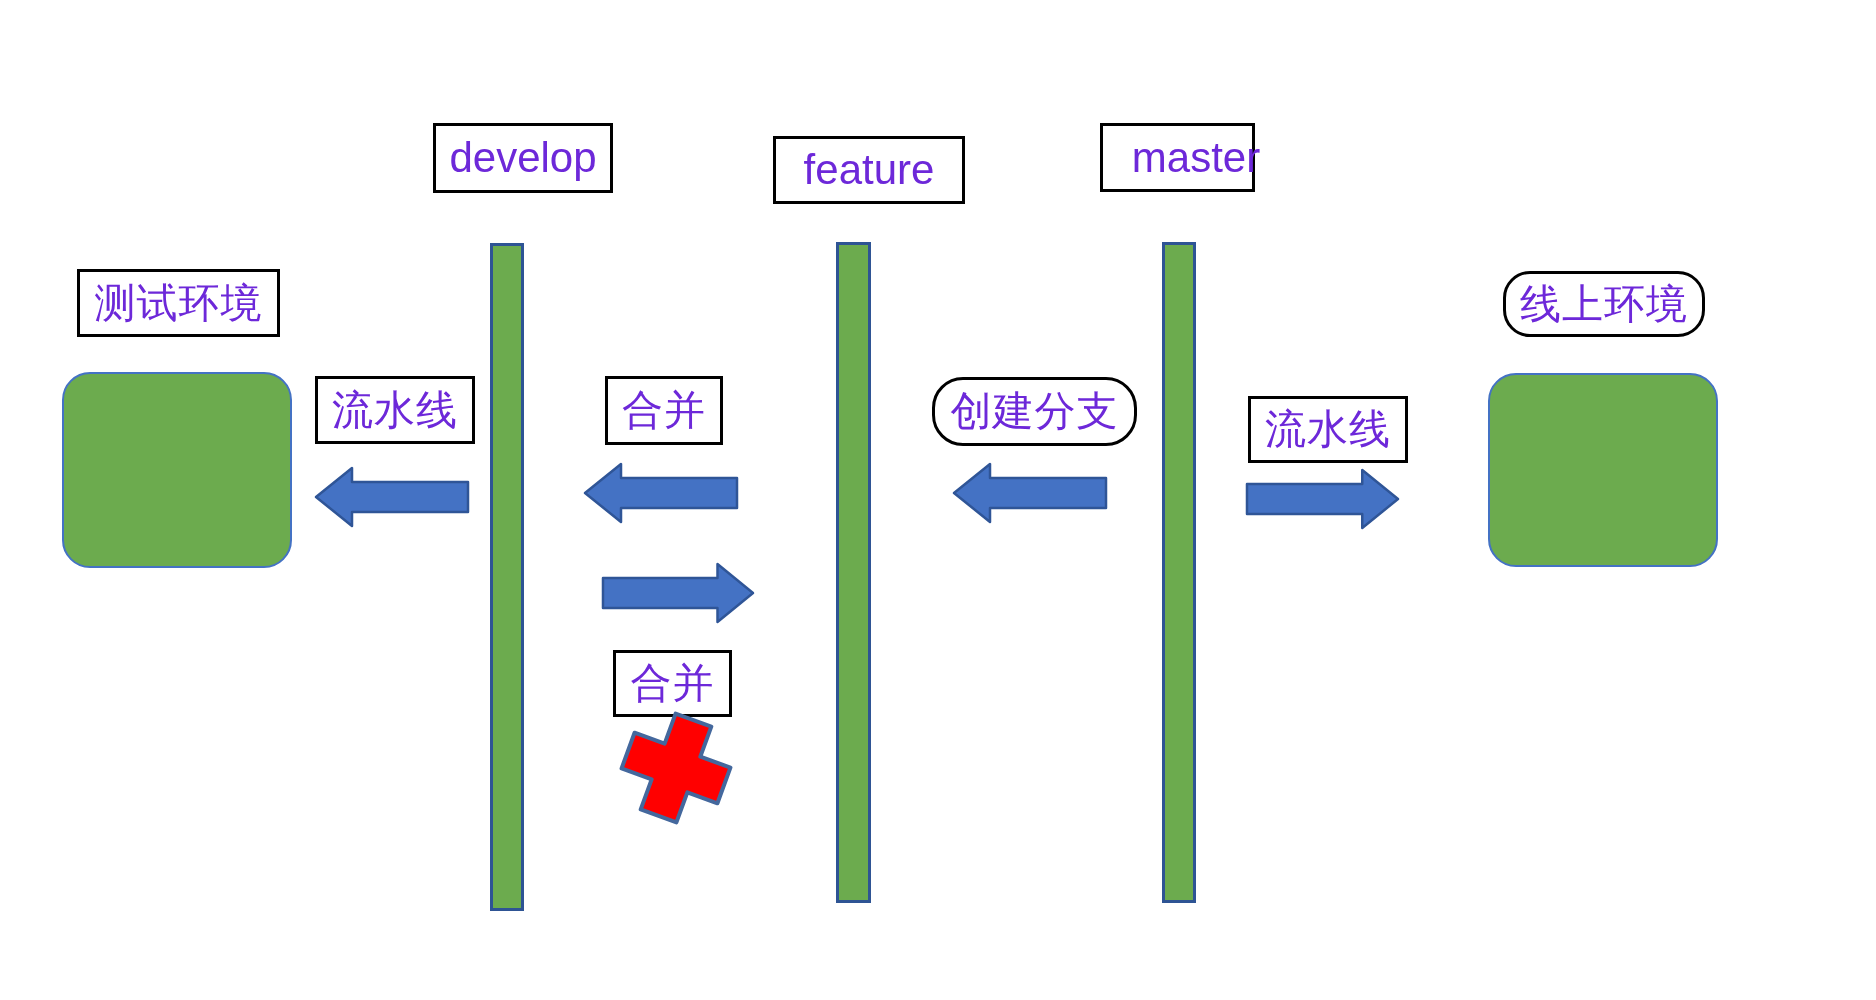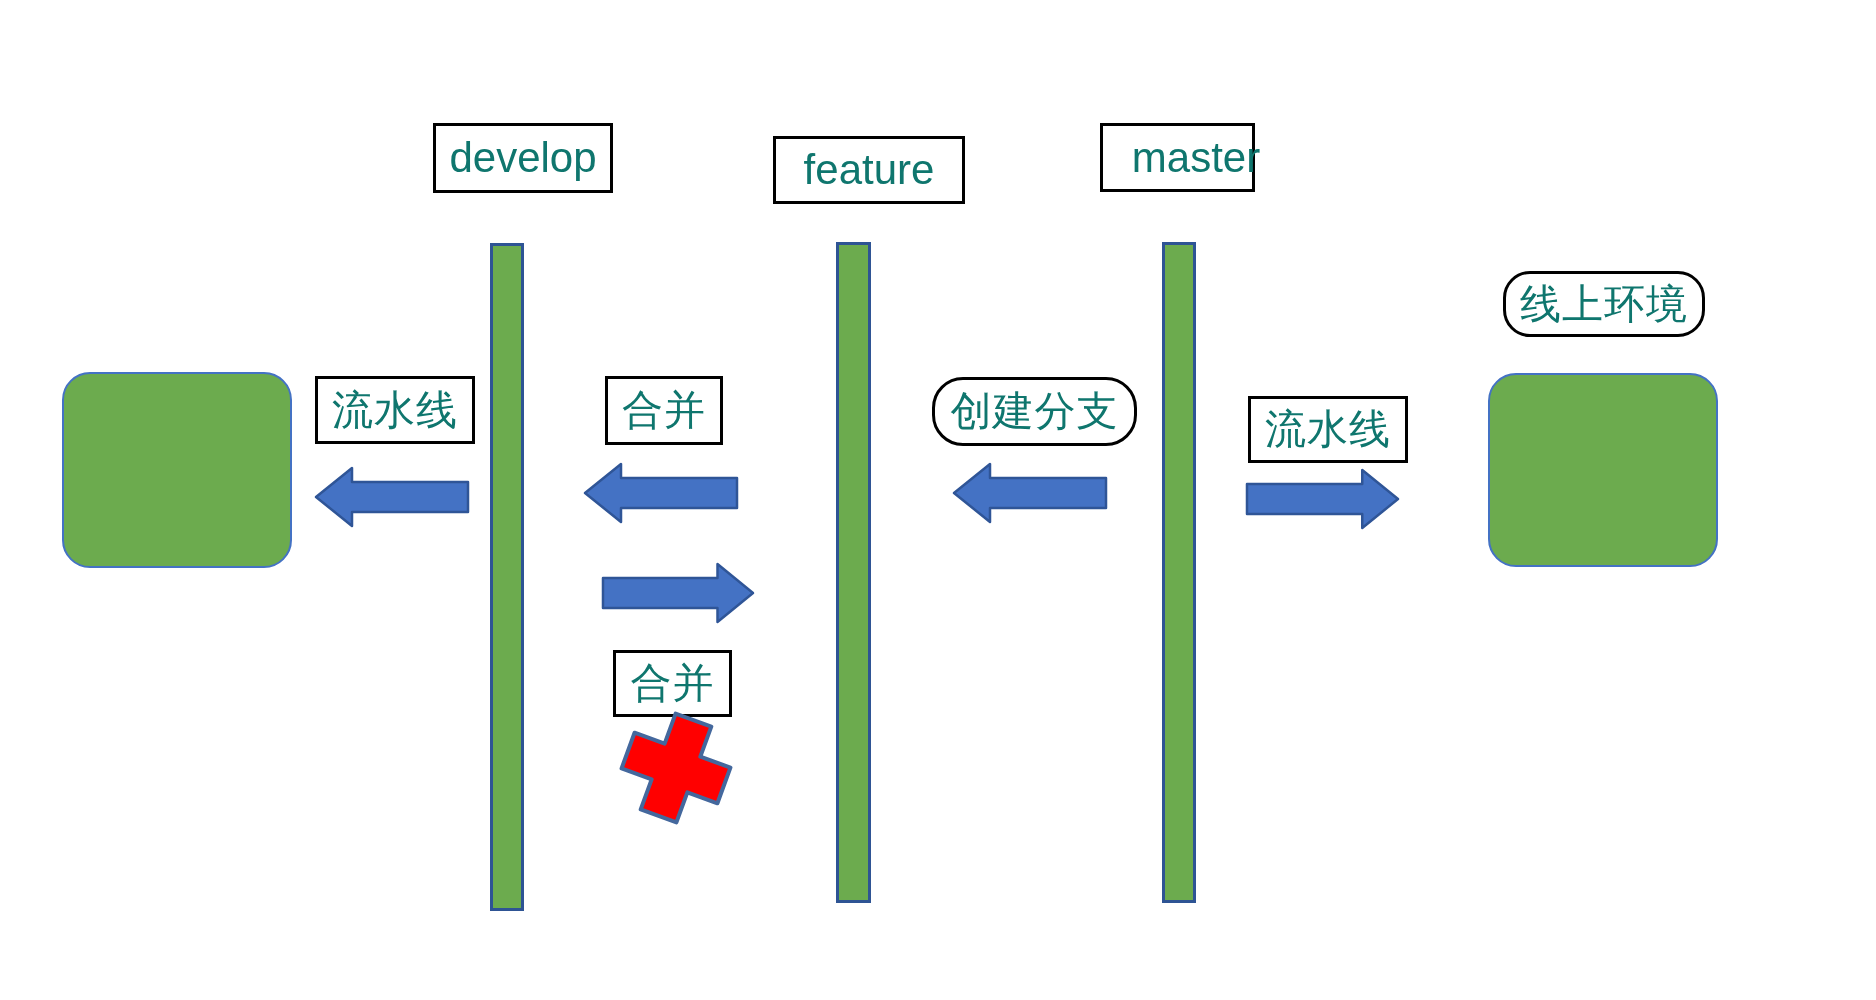--- a/index.html
+++ b/index.html
@@ -19,21 +19,21 @@
   .label-box {
     position: absolute;
     background: #ffffff;
     border: 3px solid #000000;
     display: flex;
     align-items: center;
     justify-content: center;
     font-size: 42px;
     line-height: 1;
     white-space: nowrap;
-    color: #0f766e;
+    color: #6d28d9;
   }
   .cjk { font-size: 41px; letter-spacing: 1px; }
 
   
   .box-develop { left: 433px; top: 123px; width: 180px; height: 70px; }
   .box-feature { left: 773px; top: 136px; width: 192px; height: 68px; }
   .box-master  { left: 1100px; top: 123px; width: 155px; height: 69px; padding-left: 37px; }
 
   
   .box-test-env   { left: 77px;   top: 269px; width: 203px; height: 68px; }
@@ -92,20 +92,23 @@
   <div class="label-box box-develop">
     <span>develop</span>
   </div>
   <div class="label-box box-feature">
     <span>feature</span>
   </div>
   <div class="label-box box-master">
     <span>master</span>
   </div>
 
+  <div class="label-box cjk box-test-env">
+    <span>测试环境</span>
+  </div>
   <div class="label-box cjk box-online-env">
     <span>线上环境</span>
   </div>
 
   <div class="branch-bar bar-develop" style="background-color: rgb(108, 171, 78); border-color: rgb(46, 84, 148);"></div>
   <div class="branch-bar bar-feature" style="background-color: rgb(108, 171, 78); border-color: rgb(46, 84, 148);"></div>
   <div class="branch-bar bar-master" style="background-color: rgb(108, 171, 78); border-color: rgb(46, 84, 148);"></div>
 
   <div class="env-node node-test" style="background-color: rgb(108, 171, 78); border-color: rgb(68, 114, 196);"></div>
   <div class="env-node node-online" style="background-color: rgb(108, 171, 78); border-color: rgb(68, 114, 196);"></div>

